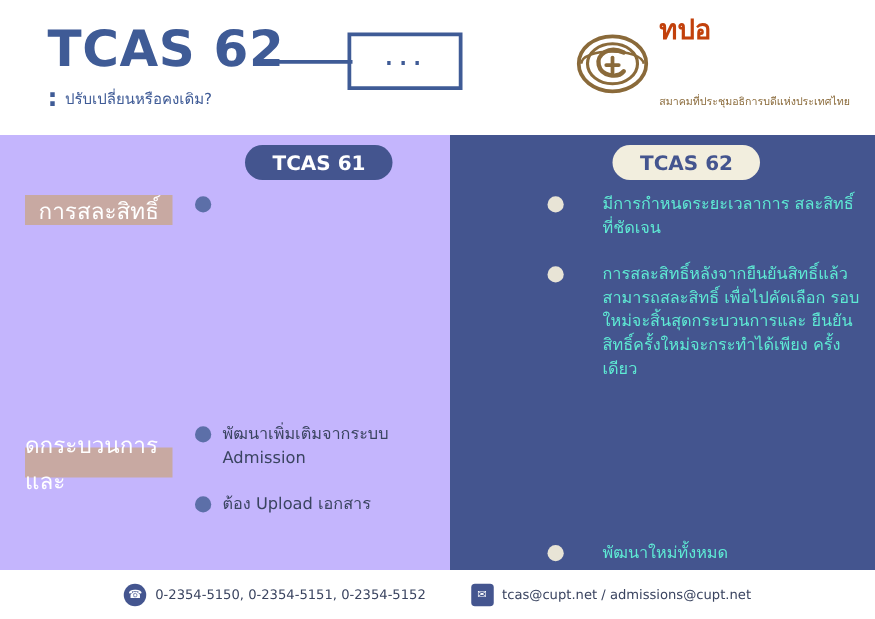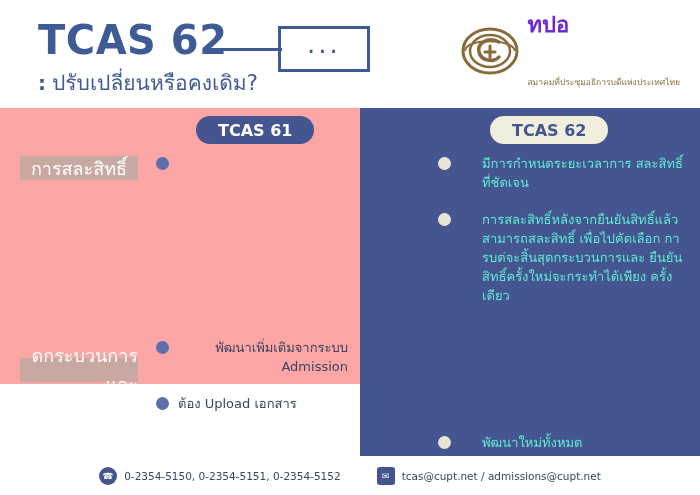--- a/index.html
+++ b/index.html
@@ -37,21 +37,21 @@
     align-items: center;
     margin-top: 4px;
   }
   .subtitle-colon {
     font-size: 20px;
     color: #3f5b96;
     font-weight: bold;
     margin-right: 6px;
   }
   .subtitle-text {
-    font-size: 21px;
+    font-size: 12px;
     color: #3f5b96;
   }
   .dots-box {
     position: absolute;
     left: 278px; top: 26px;
     width: 92px; height: 46px;
     border: 3px solid #3f5b96;
     display: flex; align-items: center; justify-content: center;
   }
   .dots-box span {
@@ -69,35 +69,34 @@
   }
 
   
   .logo-wrap {
     position: absolute; right: 20px; top: 14px;
     display: flex; align-items: center;
   }
   .logo-mark { width: 58px; height: 54px; flex: 0 0 58px; }
   .logo-text { margin-left: 8px; }
   .logo-th {
-    font-size: 22px; color: #6d28d9; font-weight: bold; line-height: 22px;
+    font-size: 22px; color: #c2410c; font-weight: bold; line-height: 22px;
   }
   .logo-th-sub {
     font-size: 8.5px; color: #8a6a3a; line-height: 12px; margin-top: 40px;
   }
   .logo-en {
     font-size: 6.5px; color: #8a6a3a; line-height: 10px;
   }
 
   
   .body-left {
     position: absolute; left: 0; top: 108px;
-    width: 360px; height: 276px;
-    background: #fca5a5;
-    text-align: right;
+    width: 360px; height: 348px;
+    background: #c4b5fd;
   }
   .body-right {
     position: absolute; left: 360px; top: 108px;
     width: 340px; height: 348px;
     background: #44558f;
   }
 
   .col-badge {
     position: absolute;
     height: 28px;
@@ -239,21 +238,21 @@
   <div class="body-right">
     <div class="col-badge badge-62">TCAS 62</div>
 
     <div class="bullets bullets-right">
       <div class="bullet">
         <span class="dot dot-white"></span>
         <span class="btext btext-light">มีการกำหนดระยะเวลาการ สละสิทธิ์ที่ชัดเจน</span>
       </div>
       <div class="bullet">
         <span class="dot dot-white"></span>
-        <span class="btext btext-light">การสละสิทธิ์หลังจากยืนยันสิทธิ์แล้ว สามารถสละสิทธิ์ เพื่อไปคัดเลือก การบด่จะสิ้นสุดกระบวนการและ ยืนยันสิทธิ์ครั้งใหม่จะกระทำได้เพียง ครั้งเดียว</span>
+        <span class="btext btext-light">การสละสิทธิ์หลังจากยืนยันสิทธิ์แล้ว สามารถสละสิทธิ์ เพื่อไปคัดเลือก รอบใหม่จะสิ้นสุดกระบวนการและ ยืนยันสิทธิ์ครั้งใหม่จะกระทำได้เพียง ครั้งเดียว</span>
       </div>
       <div class="spacer-md"></div>
       <div class="bullet">
         <span class="dot dot-white"></span>
         <span class="btext btext-light">พัฒนาใหม่ทั้งหมด</span>
       </div>
       <div class="bullet">
         <span class="dot dot-white"></span>
         <span class="btext btext-light">ไม่ต้อง upload เอกสารหรือน้อยที่สุด</span>
       </div>

